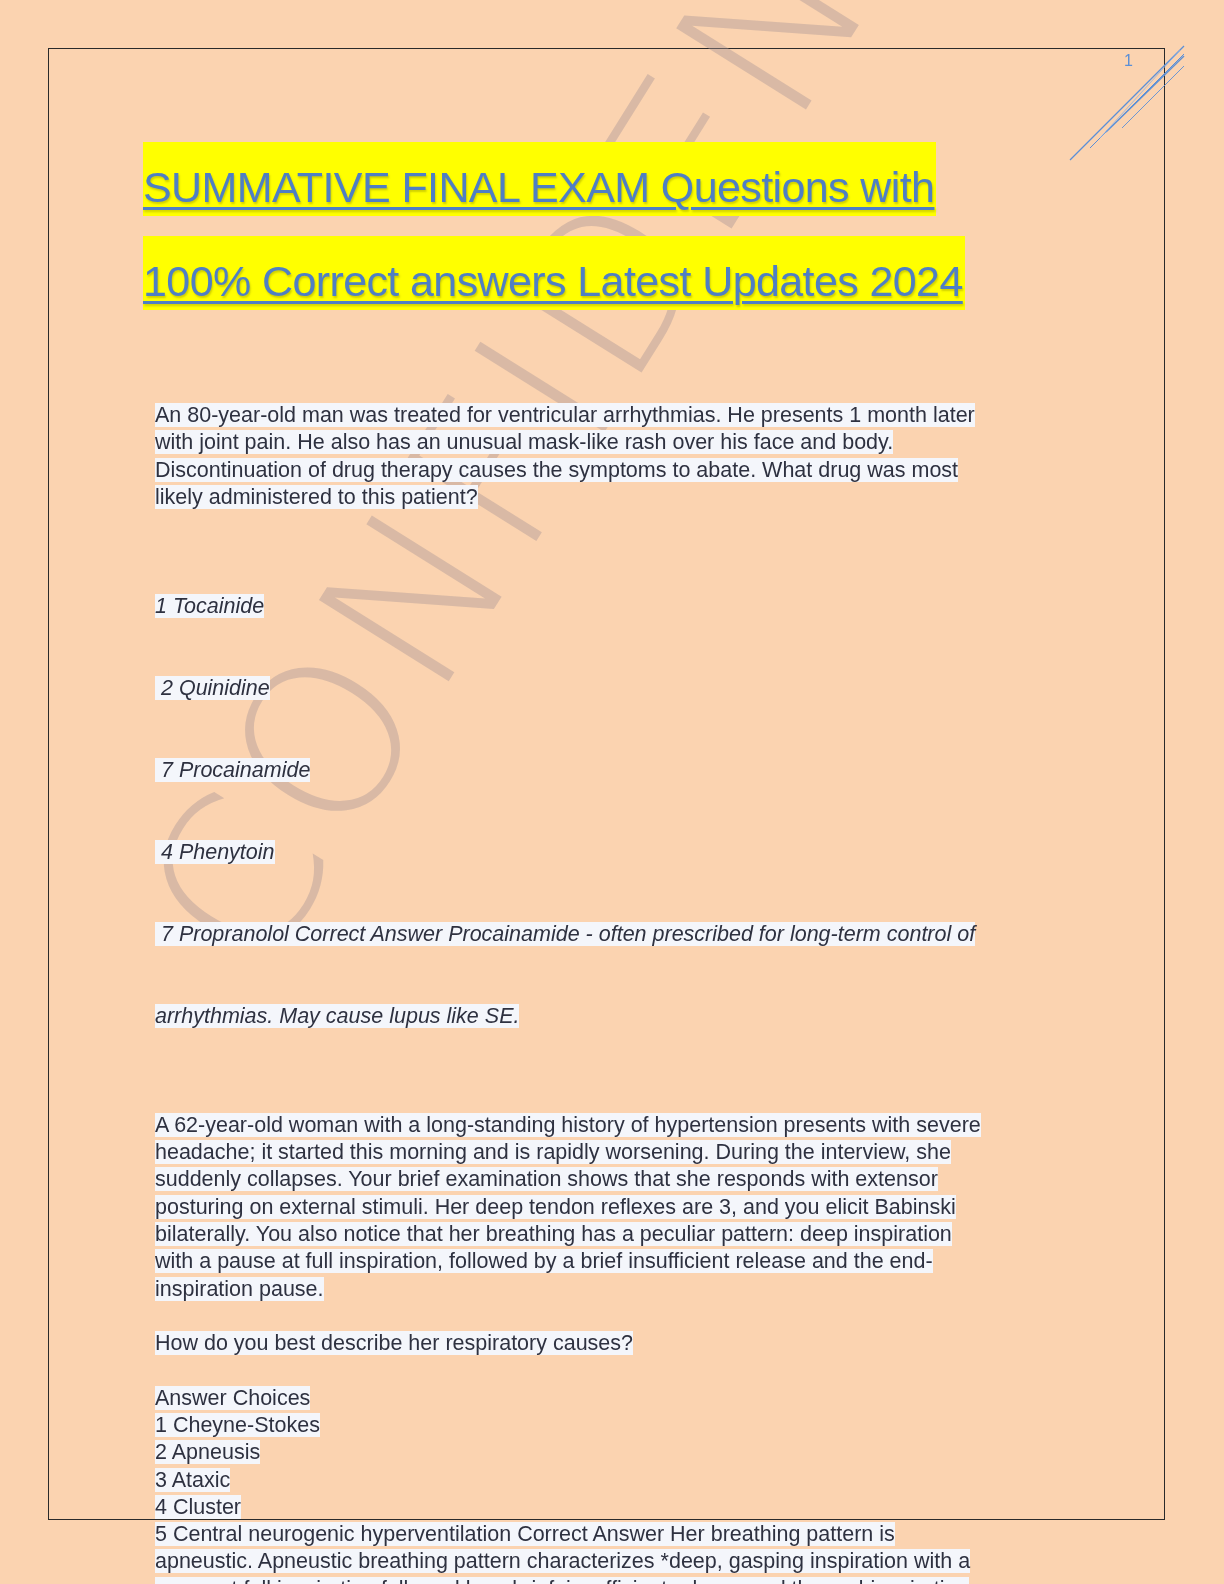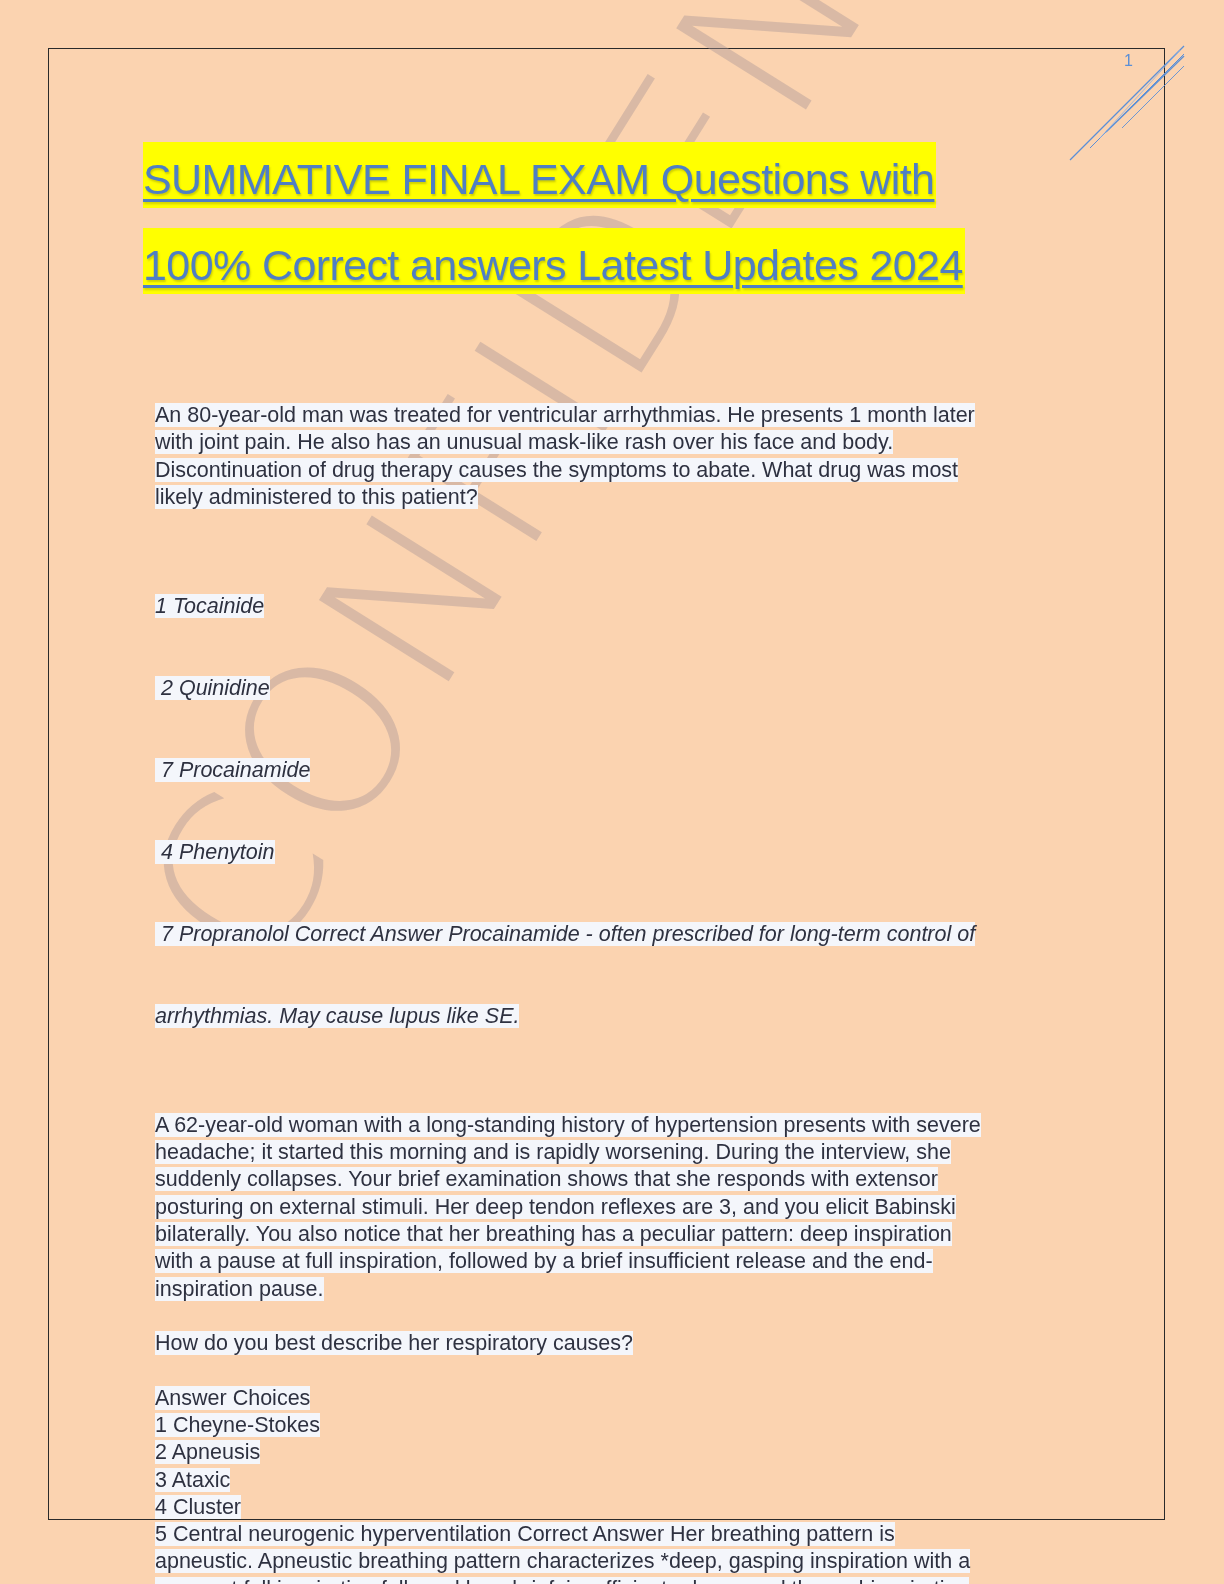--- a/index.html
+++ b/index.html
@@ -40,21 +40,21 @@
   .title-line {
     display: inline-block;
     background: #ffff00;
     color: #4f7fc4;
     font-family: "Liberation Sans", sans-serif;
     font-size: 43px;
     line-height: 58px;
     text-decoration: underline;
     text-decoration-thickness: 3px;
     text-underline-offset: 5px;
-    padding: 8px 2px 0 0;
+    padding: 16px 2px 0 0;
     margin-bottom: 20px;
     letter-spacing: -0.6px;
     text-shadow: 1px 2px 2px rgba(120,120,0,0.35);
   }
   .content {
     position: absolute; left: 143px; top: 402px;
     width: 940px; z-index: 2;
     font-size: 21.5px; line-height: 27.3px;
     color: #2e3140;
   }

